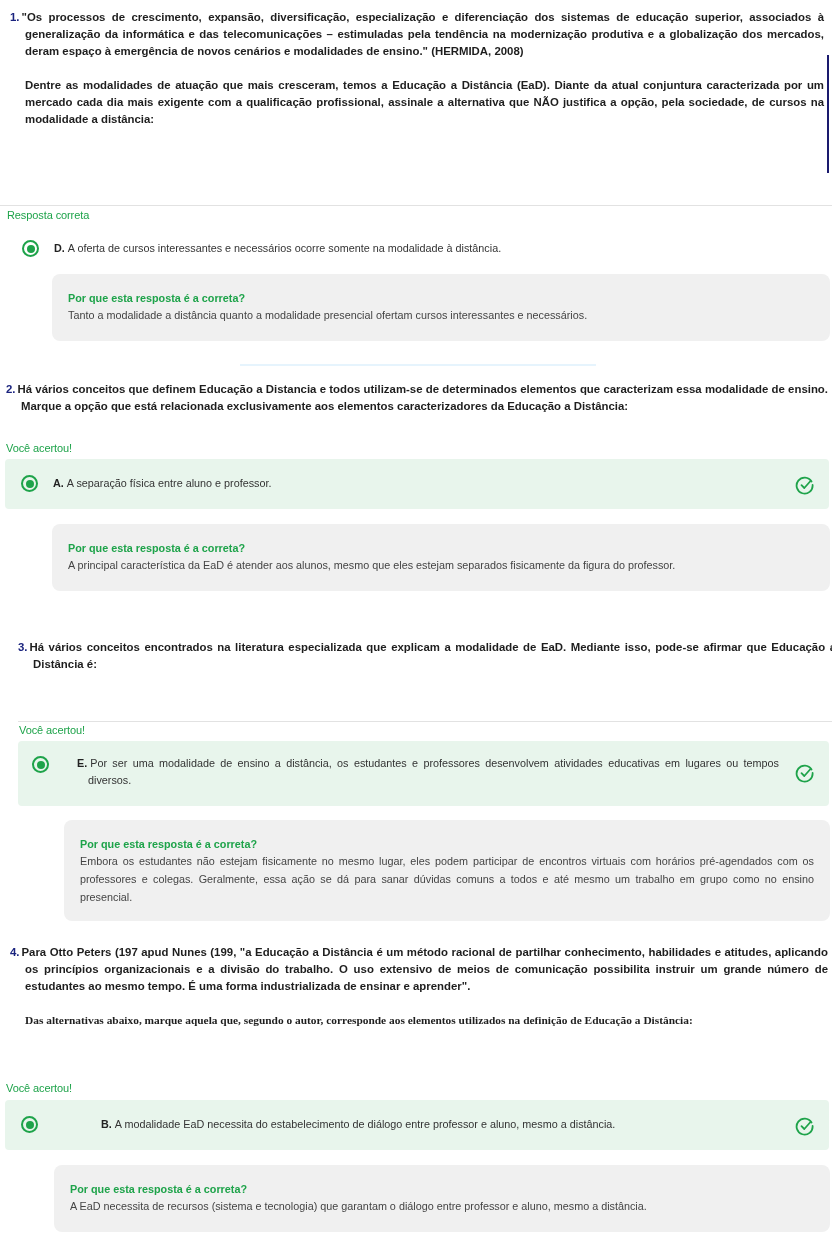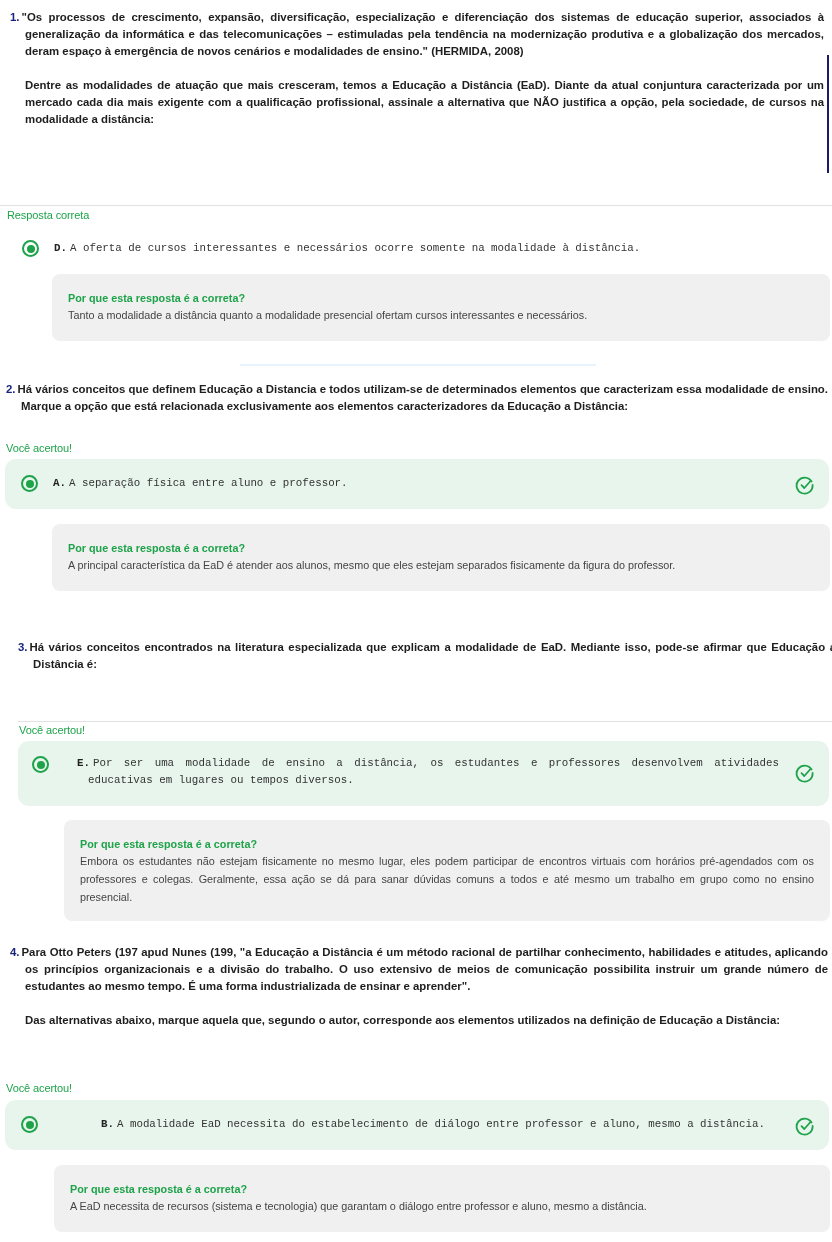--- a/index.html
+++ b/index.html
@@ -19,29 +19,29 @@
     font-size: 11px; font-weight: normal; color: #1ea34a; letter-spacing: -0.1px;
   }
 
   .divider { height: 1px; background: #e2e2e2; }
   .soft-divider { height: 2px; background: #e6f4fd; }
 
   .answer-row {
     display: flex; align-items: flex-start;
     font-size: 10.8px; line-height: 17px; color: #333;
   }
-  .answer-row.highlight { background: #e8f5ec; border-radius: 11px; }
+  .answer-row.highlight { background: #e8f5ec; border-radius: 4px; }
   .radio {
     width: 17px; height: 17px; border-radius: 50%;
     border: 2px solid #1ea34a; display: flex; align-items: center; justify-content: center;
     flex: 0 0 17px;
   }
   .radio .dot { width: 8px; height: 8px; border-radius: 50%; background: #1ea34a; }
   .ans-letter { font-weight: bold; color: #222; margin-right: 3px; }
-  .ans-text { flex: 1; text-align: justify; font-family: Liberation Mono, monospace; }
+  .ans-text { flex: 1; text-align: justify; }
   .check-icon { width: 20px; height: 20px; flex: 0 0 20px; }
 
   .explain-box {
     background: #f0f0f0; border-radius: 8px; padding: 16px;
     font-size: 10.8px; line-height: 18px; color: #444;
   }
   .explain-title { font-weight: bold; color: #1ea34a; font-size: 10.8px; line-height: 16px; }
   .explain-text { text-align: justify; }
 
   .scroll-bar { width: 2px; background: #1a1a6e; }
@@ -114,21 +114,21 @@
 </div>
 
 <div class="abs explain-box" style="left:64px; top:820px; width:766px; height:101px;">
   <div class="explain-title">Por que esta resposta é a correta?</div>
   <div class="explain-text">Embora os estudantes não estejam fisicamente no mesmo lugar, eles podem participar de encontros virtuais com horários pré-agendados com os professores e colegas. Geralmente, essa ação se dá para sanar dúvidas comuns a todos e até mesmo um trabalho em grupo como no ensino presencial.</div>
 </div>
 
 <div class="abs q-text bold" style="left:10px; top:944px; width:818px;">
   <div class="q-body"><span class="q-num">4.</span><span>Para Otto Peters (197 apud Nunes (199, "a Educação a Distância é um método racional de partilhar conhecimento, habilidades e atitudes, aplicando os princípios organizacionais e a divisão do trabalho. O uso extensivo de meios de comunicação possibilita instruir um grande número de estudantes ao mesmo tempo. É uma forma industrializada de ensinar e aprender".</span></div>
   <div style="height:17px;"></div>
-  <div style="padding-left:15px;">Das alternativas abaixo, marque aquela que, segundo o autor, corresponde aos elementos utilizados na definição de Educação a Distância:</div>
+  <div style="padding-left:15px;font-family:Liberation Serif, serif;">Das alternativas abaixo, marque aquela que, segundo o autor, corresponde aos elementos utilizados na definição de Educação a Distância:</div>
 </div>
 
 <div class="abs status-label" style="left:6px; top:1082px;">Você acertou!</div>
 
 <div class="abs answer-row highlight" style="left:5px; top:1100px; width:824px; height:50px; padding:16px 14px 0 16px;">
   <span class="radio">
       <span class="dot"></span>
     </span>
   <span class="ans-text" style="margin-left:15px;padding-left:48px;"><span class="ans-letter">B.</span><span>A modalidade EaD necessita do estabelecimento de diálogo entre professor e aluno, mesmo a distância.</span></span>
   <svg class="check-icon" viewBox="0 0 20 20">

